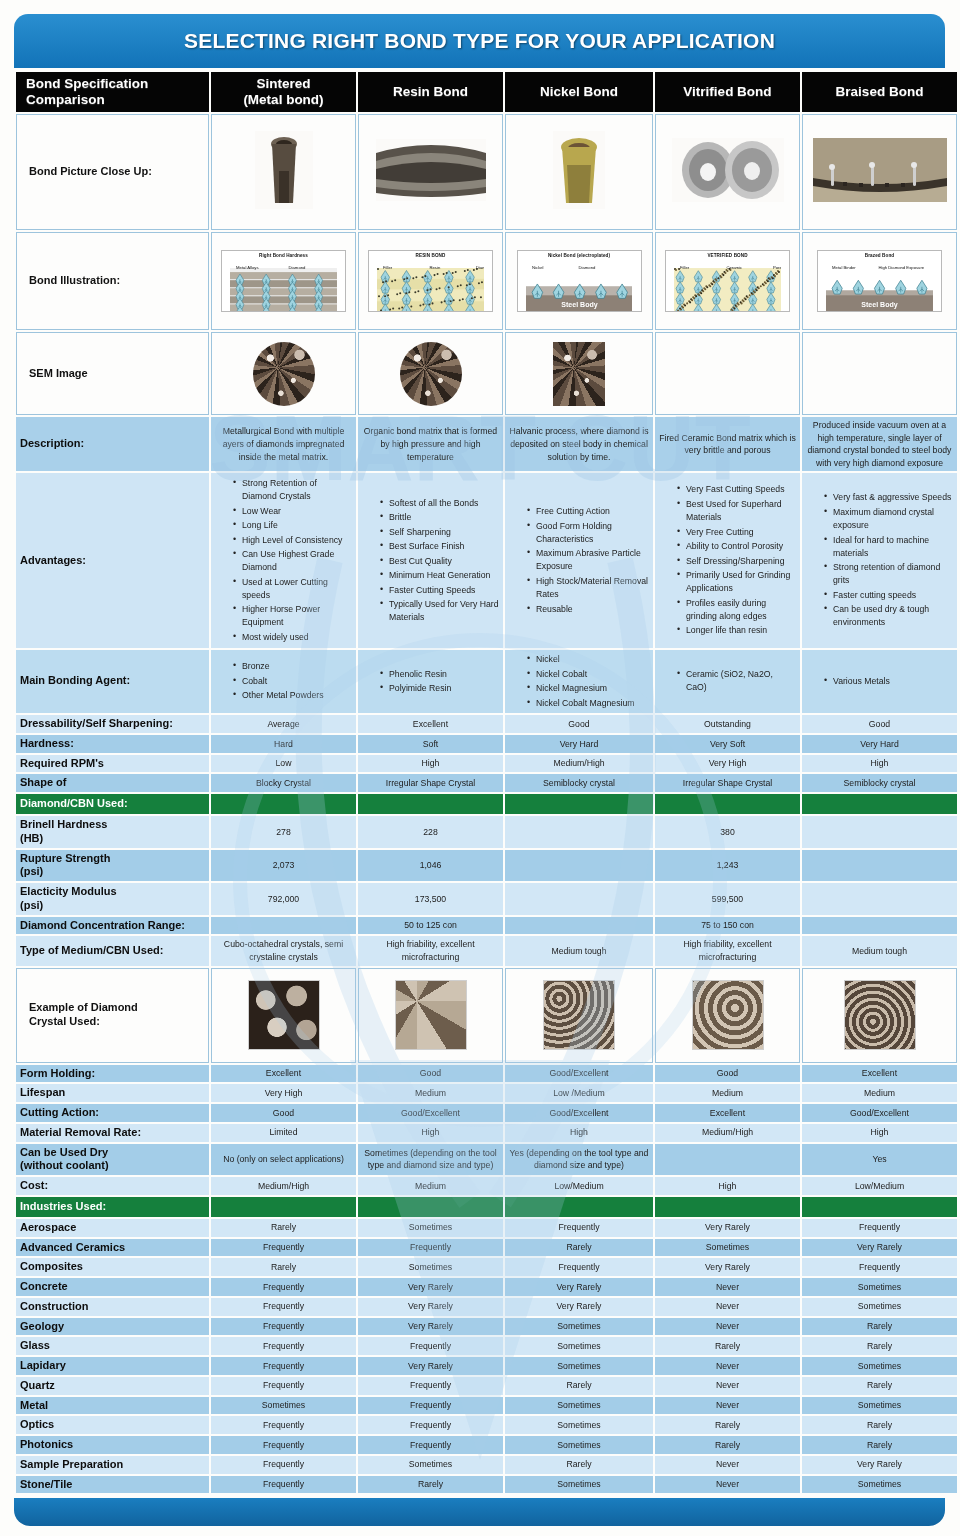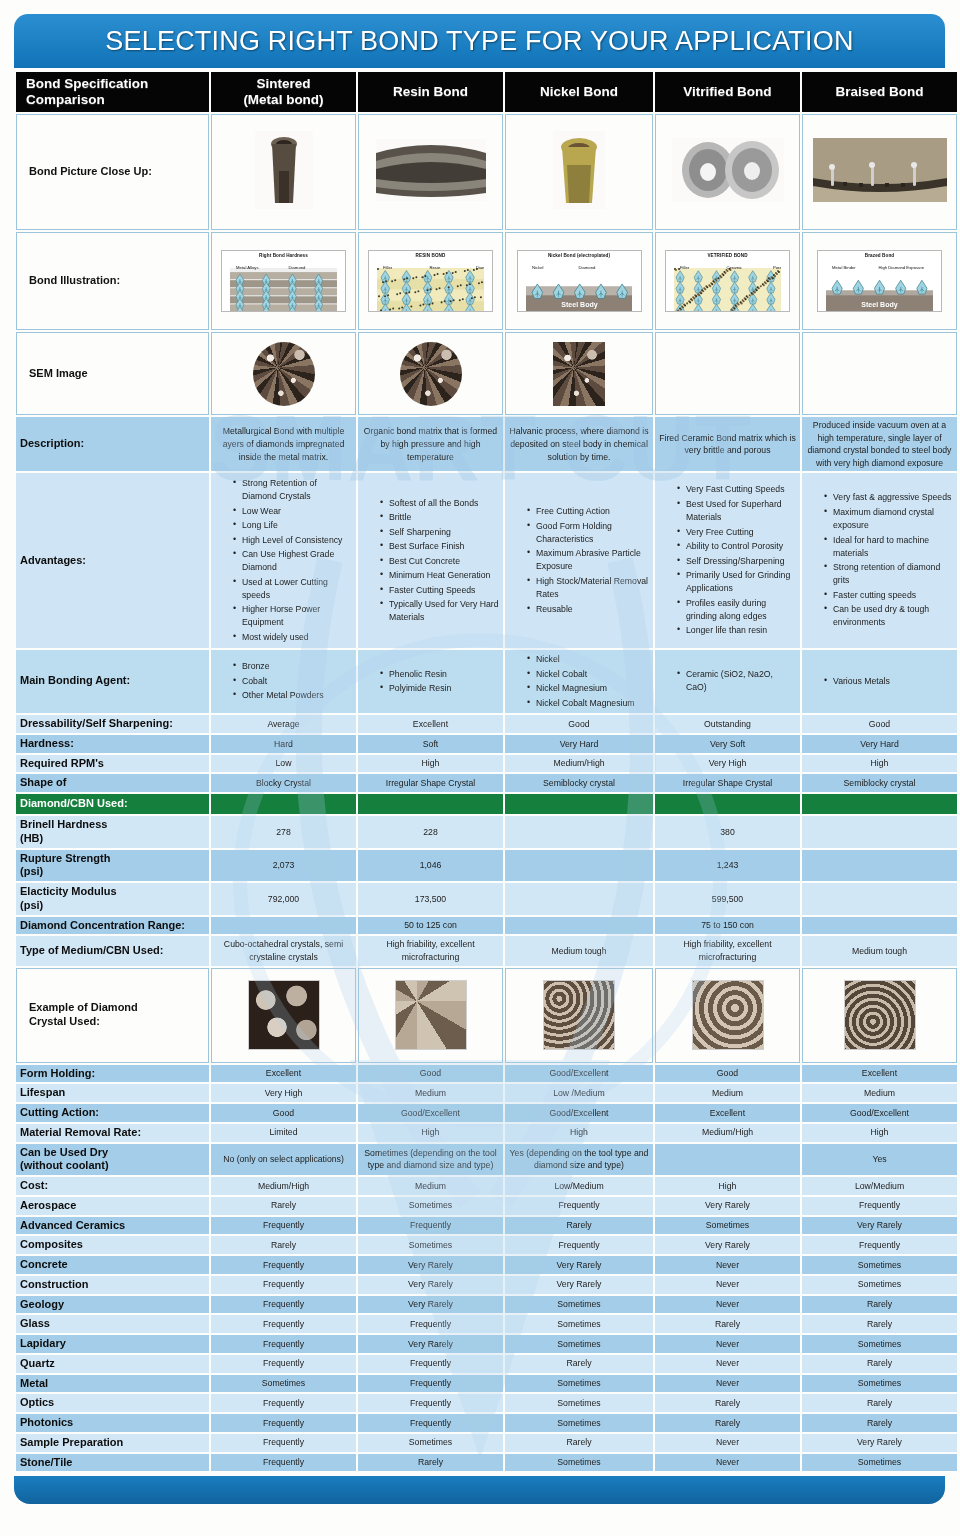--- a/index.html
+++ b/index.html
@@ -24,22 +24,22 @@
   .titlebar {
     background: linear-gradient(#2a8fd0, #1273b8);
     border-radius: 14px 14px 0 0;
     height: 54px;
     display:flex; align-items:center; justify-content:center;
     margin-bottom: 2px;
   }
   .titlebar h1 {
     margin:0;
     color:#fff;
-    font-size: 27px;
-    font-weight: normal;
+    font-size: 21px;
+    font-weight: bold;
     letter-spacing: .2px;
     text-shadow: 1px 1px 2px rgba(0,0,0,.45);
     font-family: "Liberation Sans", sans-serif;
   }
   
   table.grid { border-collapse: separate; border-spacing: 2px; width: 931px; table-layout: fixed; }
   table.grid td { vertical-align: middle; padding: 2px 4px; }
   col.c0 { width: 193px; }
   col.c1 { width: 145px; }
   col.c2 { width: 145px; }
@@ -797,21 +797,21 @@
               <li>Higher Horse Power Equipment</li>
               <li>Most widely used</li>
             </ul>
           </td>
           <td class="val list">
             <ul class="b">
               <li>Softest of all the Bonds</li>
               <li>Brittle</li>
               <li>Self Sharpening</li>
               <li>Best Surface Finish</li>
-              <li>Best Cut Concrete</li>
+              <li>Best Cut Quality</li>
               <li>Minimum Heat Generation</li>
               <li>Faster Cutting Speeds</li>
               <li>Typically Used for Very Hard Materials</li>
             </ul>
           </td>
           <td class="val list">
             <ul class="b">
               <li>Free Cutting Action</li>
               <li>Good Form Holding Characteristics</li>
               <li>Maximum Abrasive Particle Exposure</li>
@@ -1056,20 +1056,30 @@
         <tr class="rB">
           <td class="lbl">
             <div>Cost:</div>
           </td>
           <td class="val">Medium/High</td>
           <td class="val">Medium</td>
           <td class="val">Low/Medium</td>
           <td class="val">High</td>
           <td class="val">Low/Medium</td>
         </tr>
+        <tr class="section">
+          <td class="lbl">
+            <div>Industries Used:</div>
+          </td>
+          <td class="val"></td>
+          <td class="val"></td>
+          <td class="val"></td>
+          <td class="val"></td>
+          <td class="val"></td>
+        </tr>
         <tr class="rB">
           <td class="lbl">
             <div>Aerospace</div>
           </td>
           <td class="val">Rarely</td>
           <td class="val">Sometimes</td>
           <td class="val">Frequently</td>
           <td class="val">Very Rarely</td>
           <td class="val">Frequently</td>
         </tr>

